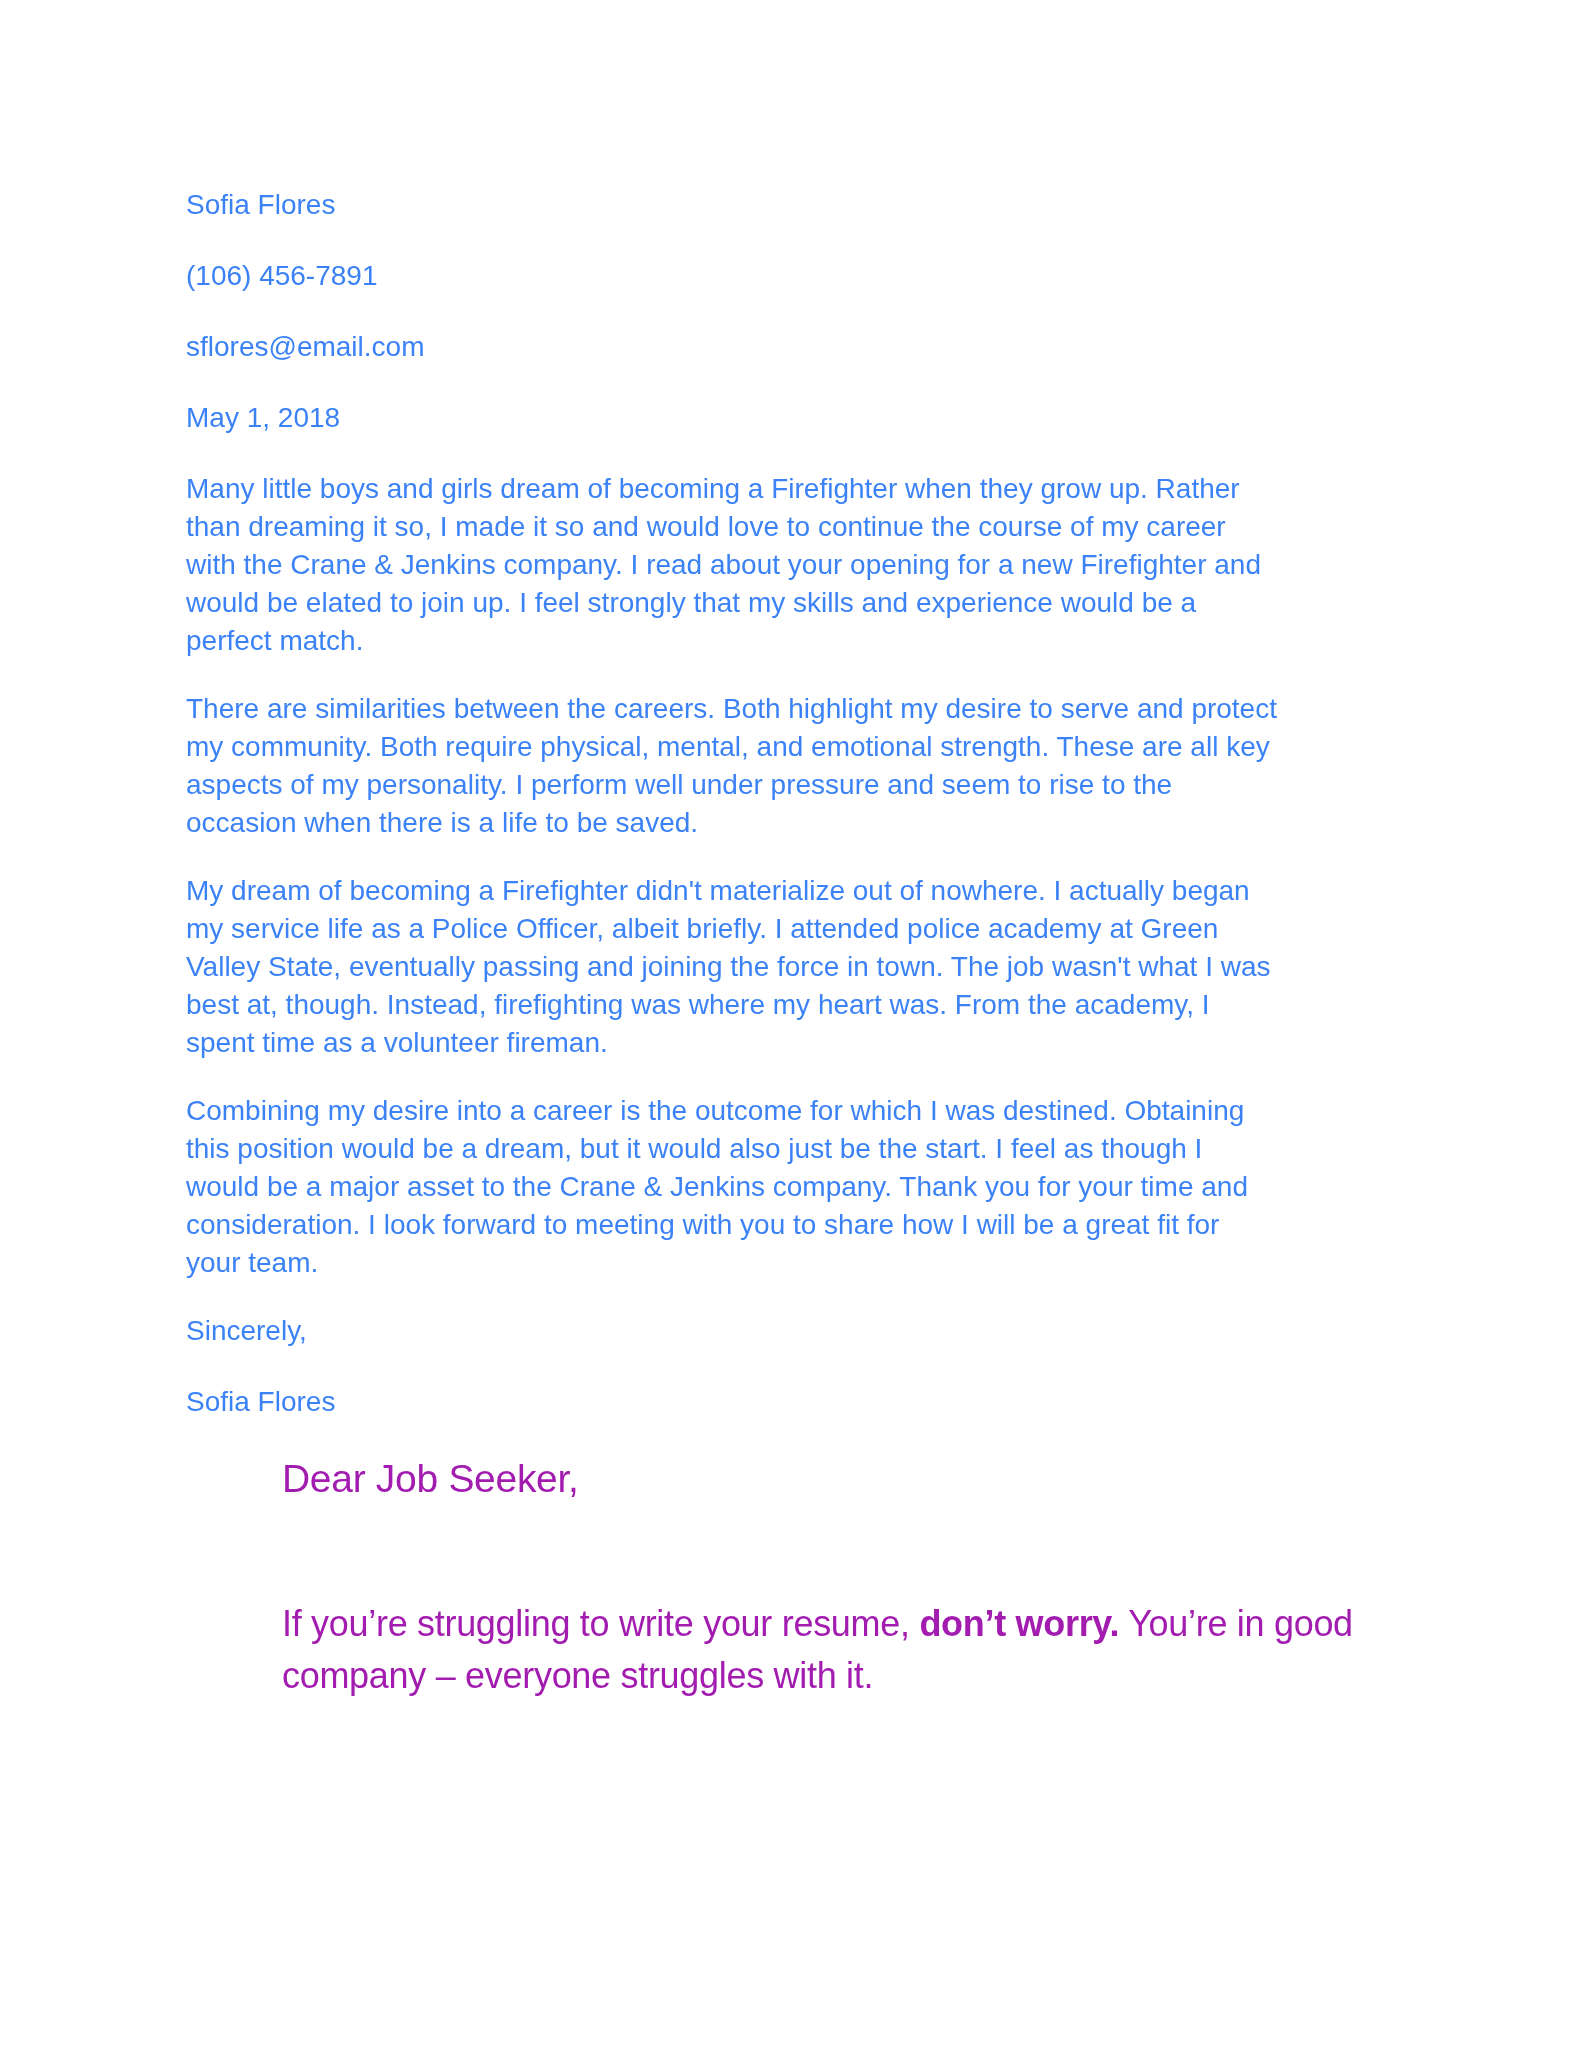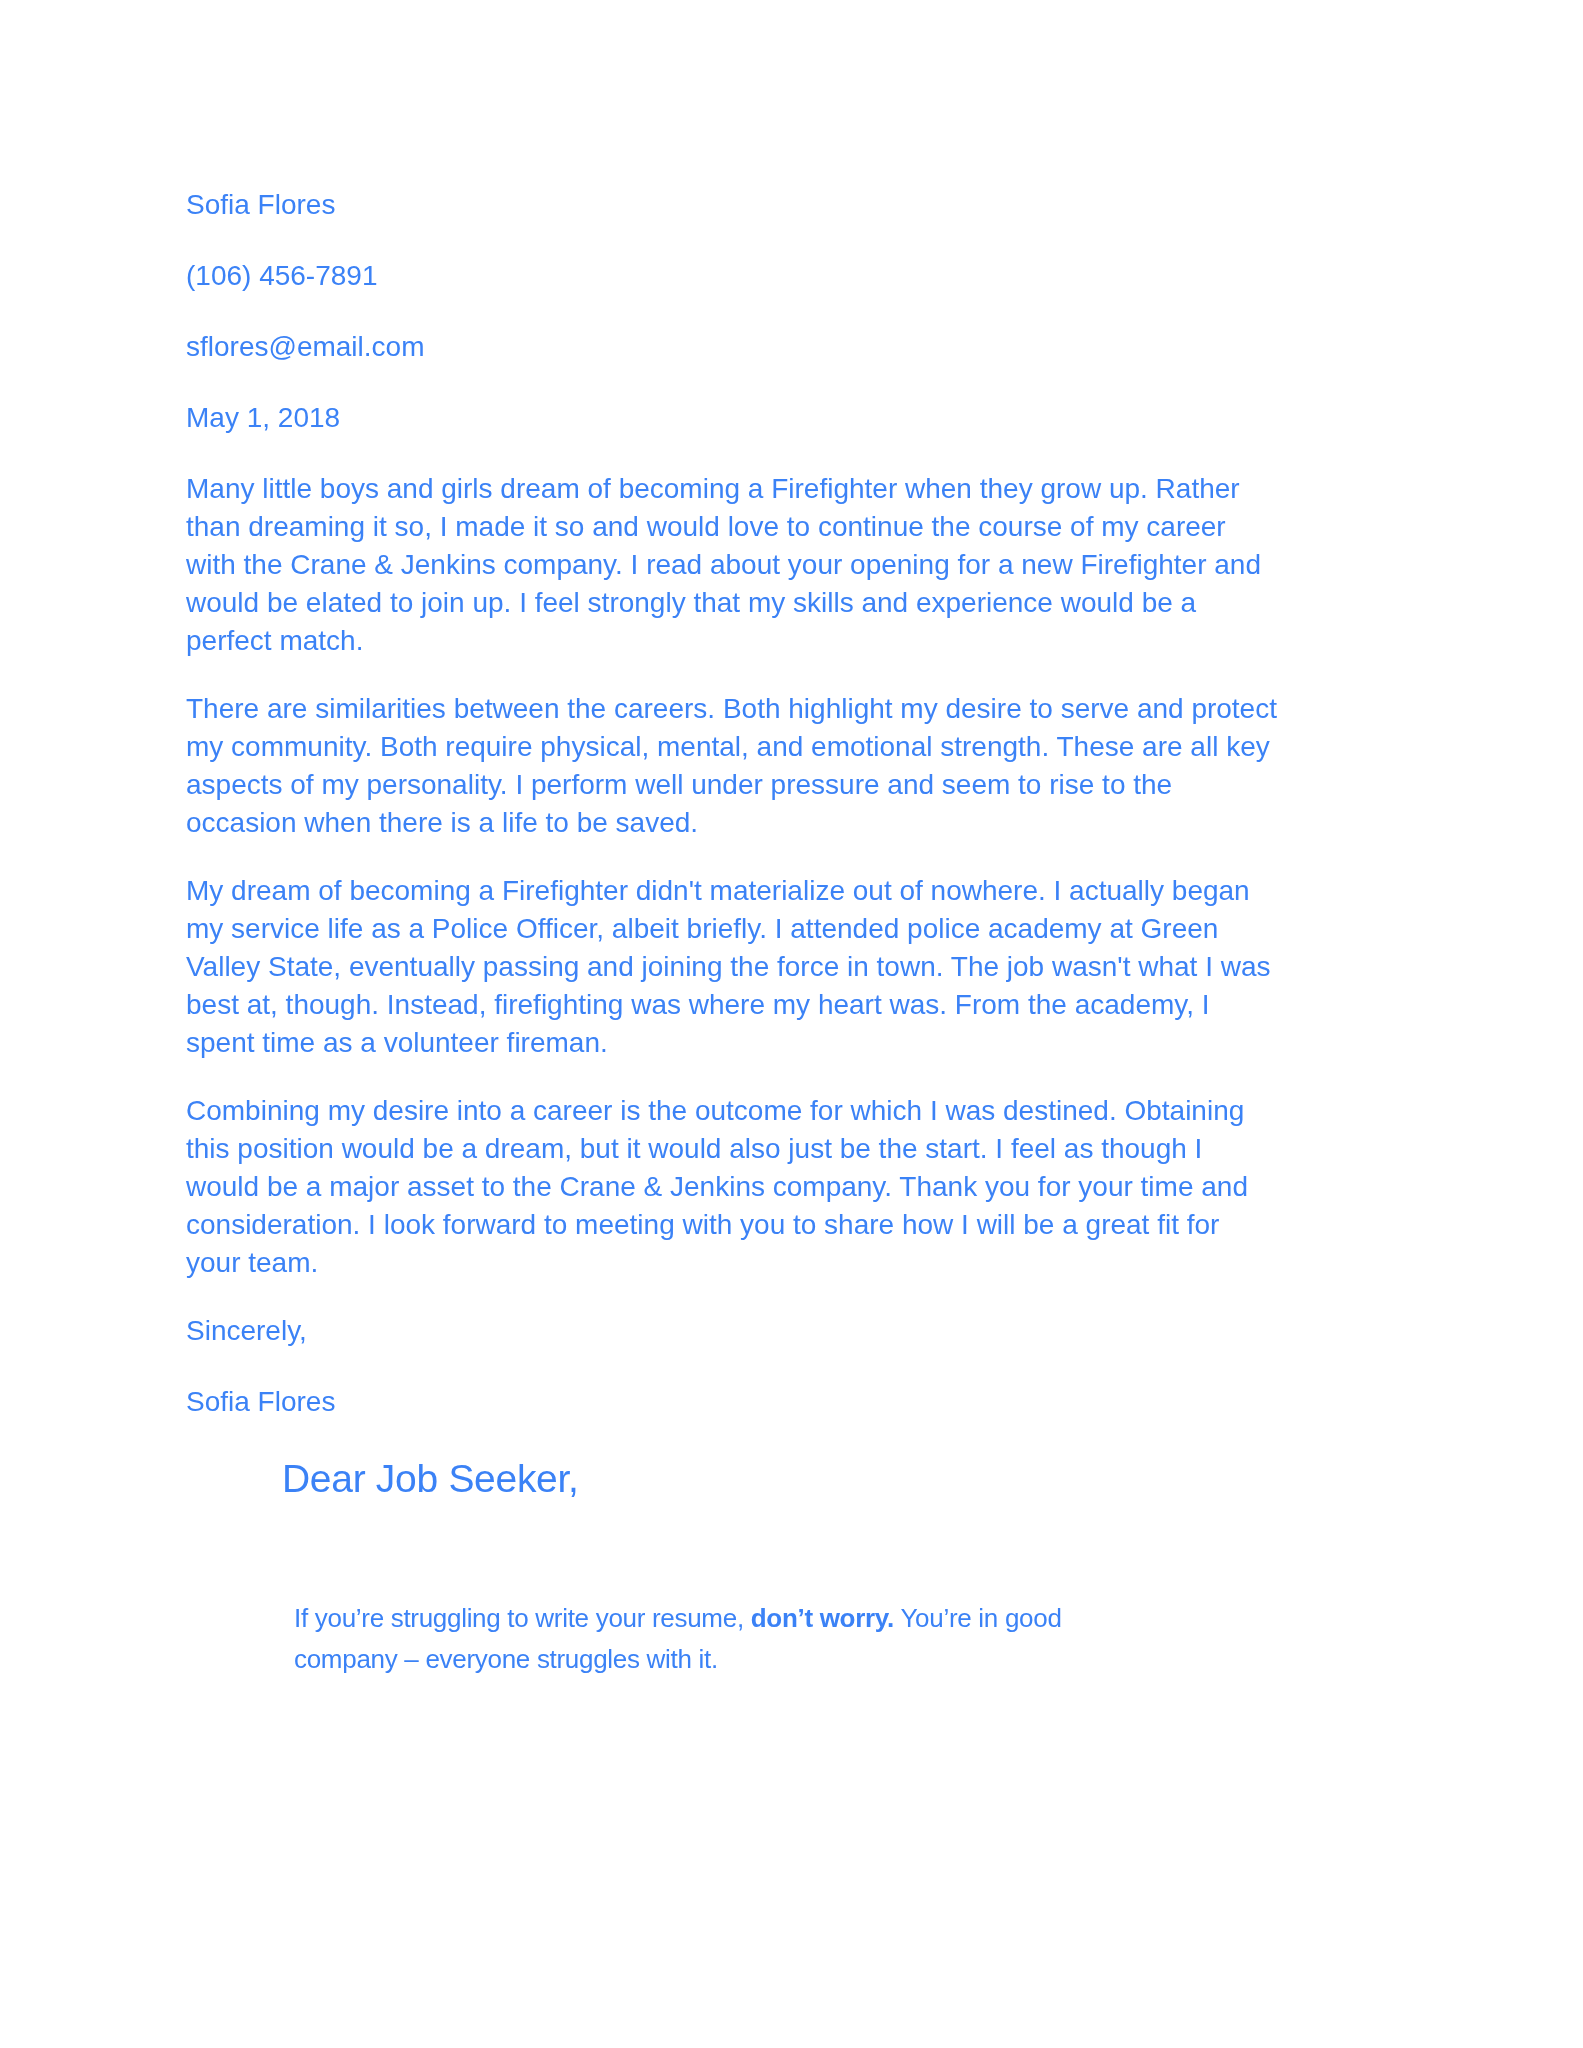--- a/index.html
+++ b/index.html
@@ -26,32 +26,32 @@
     font-weight: 400;
   }
   .letter p.para {
     white-space: pre-line;
     margin-bottom: 30px;
   }
   
   .note {
     margin-left: 96px;
     margin-top: 18px;
-    color: #3b82f6;
+    color: #a21caf;
   }
   .note .note-salutation {
     margin: 0 0 94px 0;
     font-size: 39px;
     line-height: 50px;
     letter-spacing: -0.3px;
   }
   .note .note-body {
-    margin: 12px;
-    font-size: 26px;
-    line-height: 41px;
+    margin: 0;
+    font-size: 36px;
+    line-height: 52px;
     letter-spacing: -0.3px;
   }
   .note .note-body b {
     font-weight: 700;
   }
 </style>
 </head>
 <body>
 
 <div class="page">

